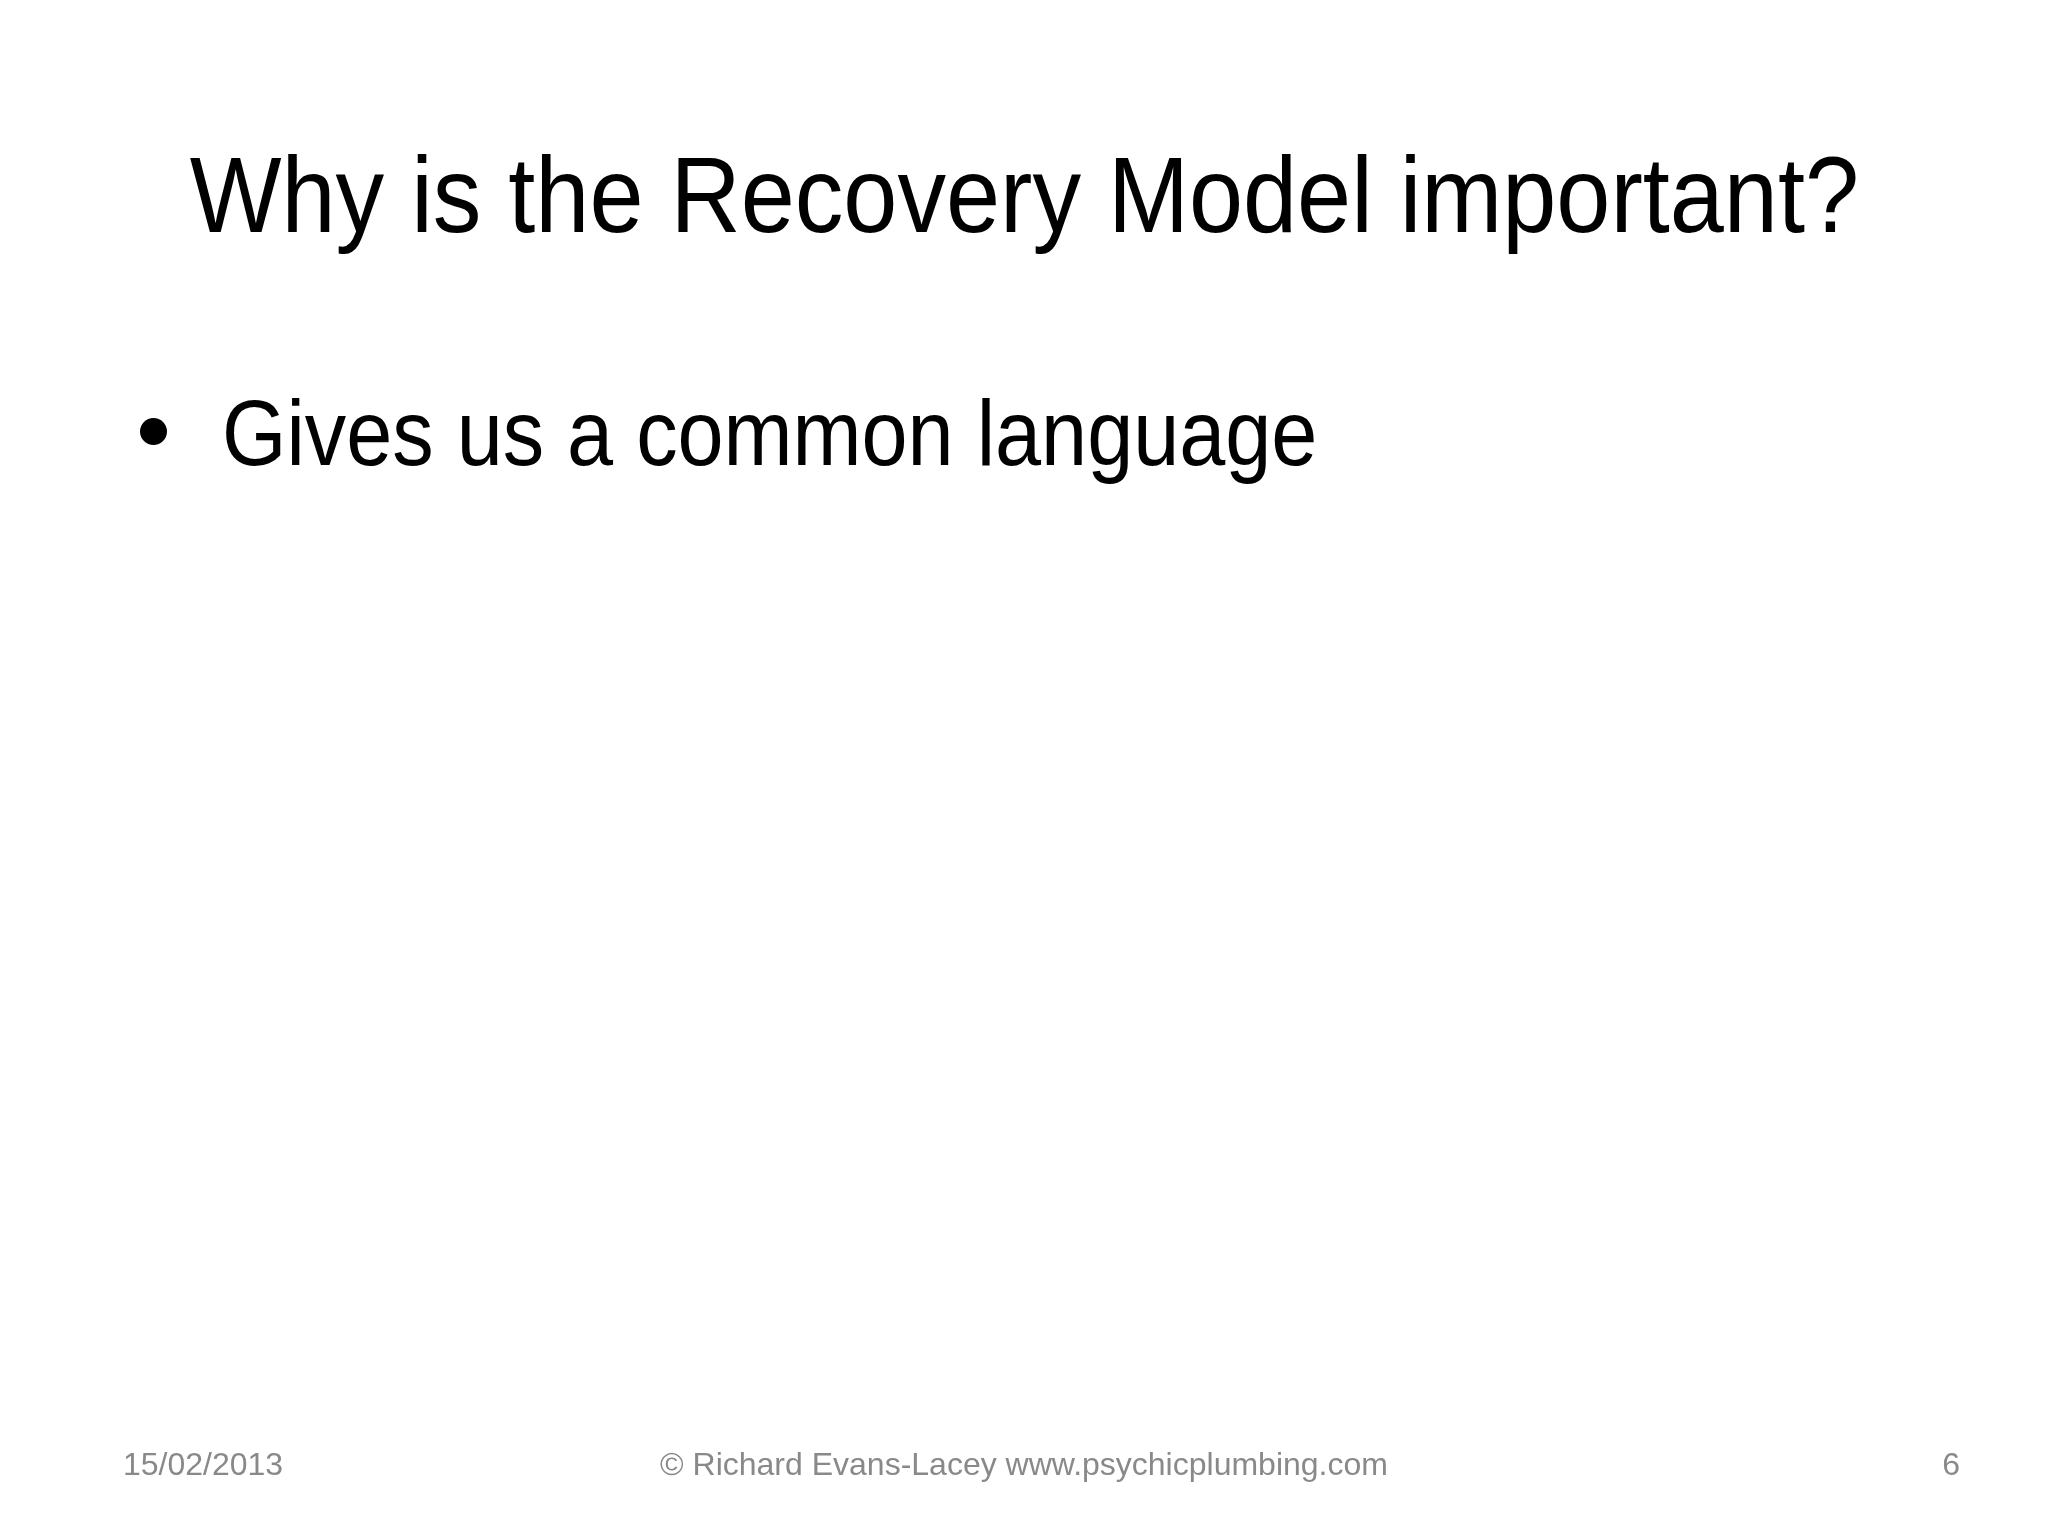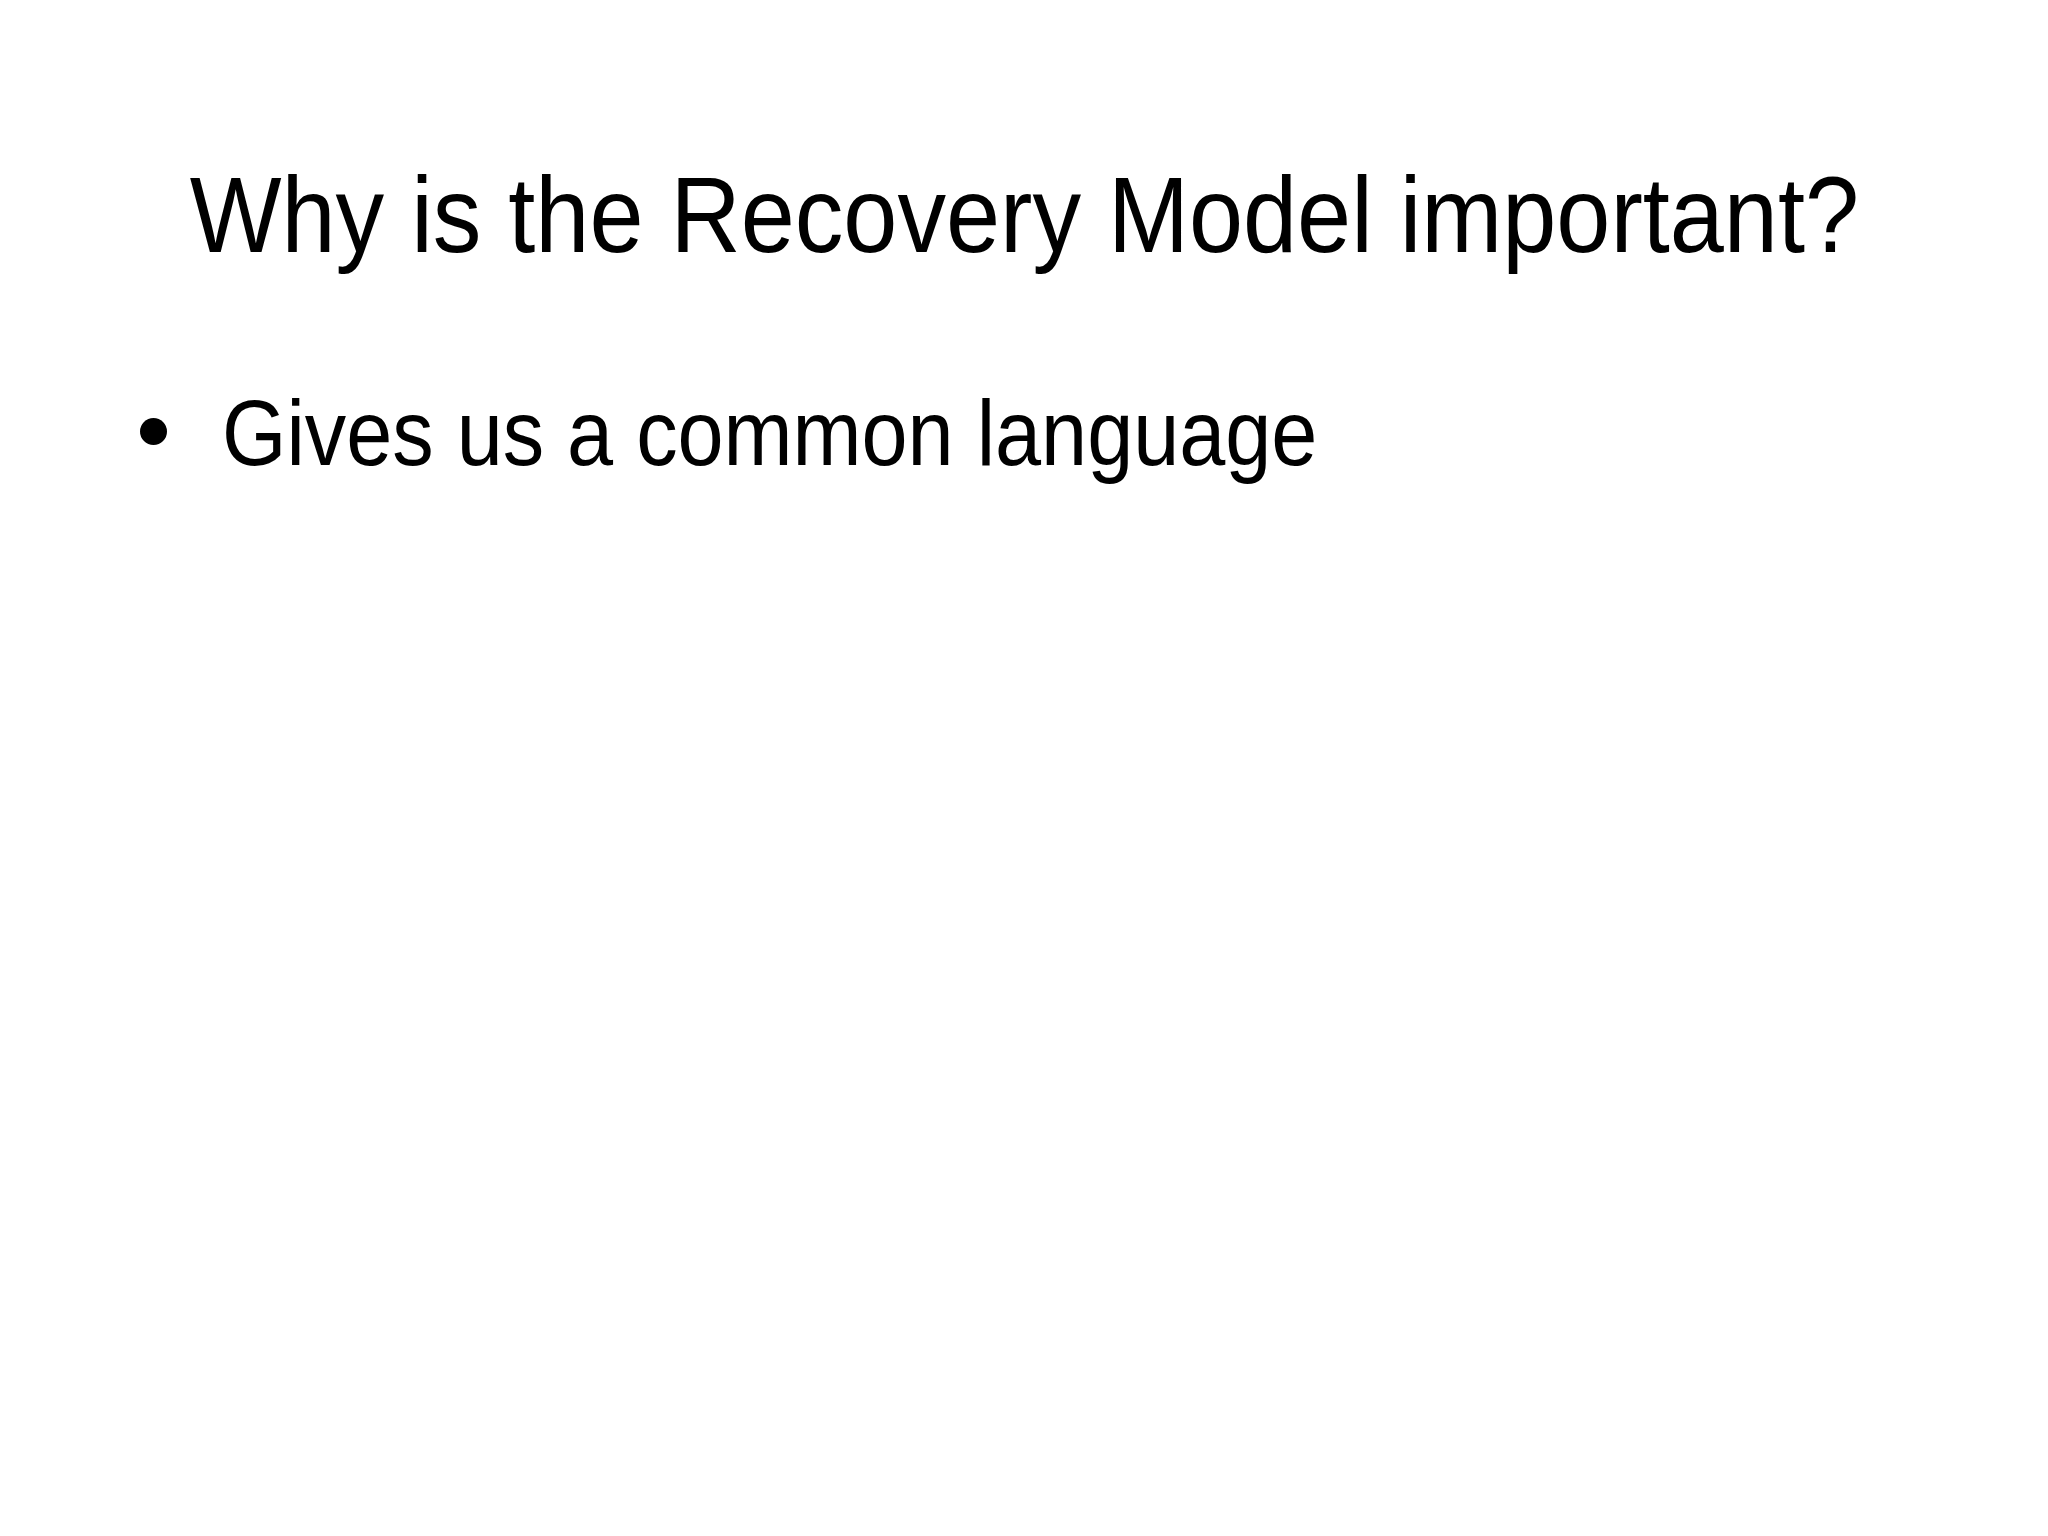--- a/index.html
+++ b/index.html
@@ -16,21 +16,20 @@
     font-family: "Liberation Sans", sans-serif;
     color: #000000;
   }
   
   .title-block {
     position: absolute;
     top: 130px;
     left: 0;
     width: 2048px;
     text-align: center;
-    margin-top: 20px;
   }
   .title-text {
     display: inline-block;
     font-size: 108px;
     line-height: 1.2;
     font-weight: 400;
     color: #000000;
     white-space: nowrap;
     transform: scaleX(0.9);
     transform-origin: center top;
@@ -109,14 +108,19 @@
     <span class="title-text">Why is the Recovery Model important?</span>
   </div>
 
   <ul class="bullet-list">
     <li class="bullet-item">
       <span class="bullet-dot"></span>
       <span class="bullet-text">Gives us a common language</span>
     </li>
   </ul>
 
+  <div class="footer">
+    <span class="footer-date">15/02/2013</span>
+    <span class="footer-copyright">© Richard Evans-Lacey www.psychicplumbing.com</span>
+    <span class="footer-page">6</span>
+  </div>
 
 </div>
 
 </body></html>

